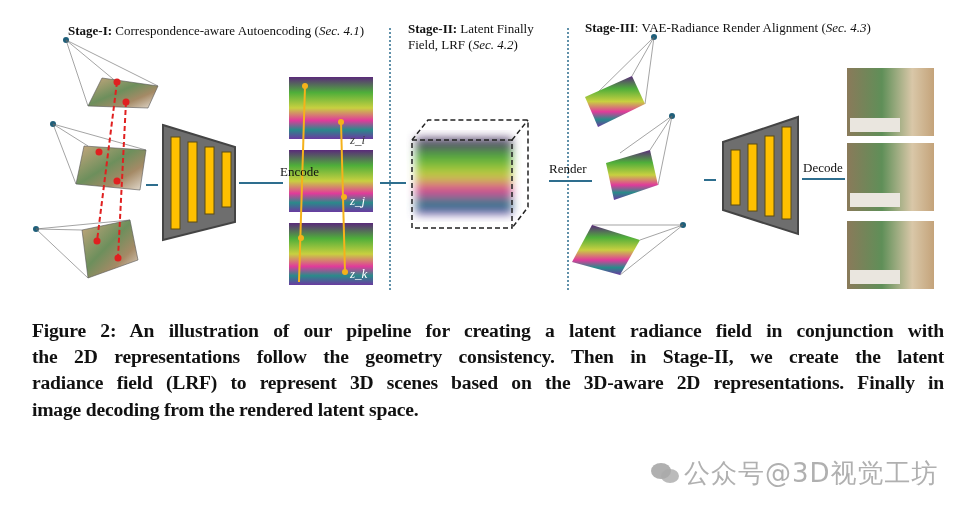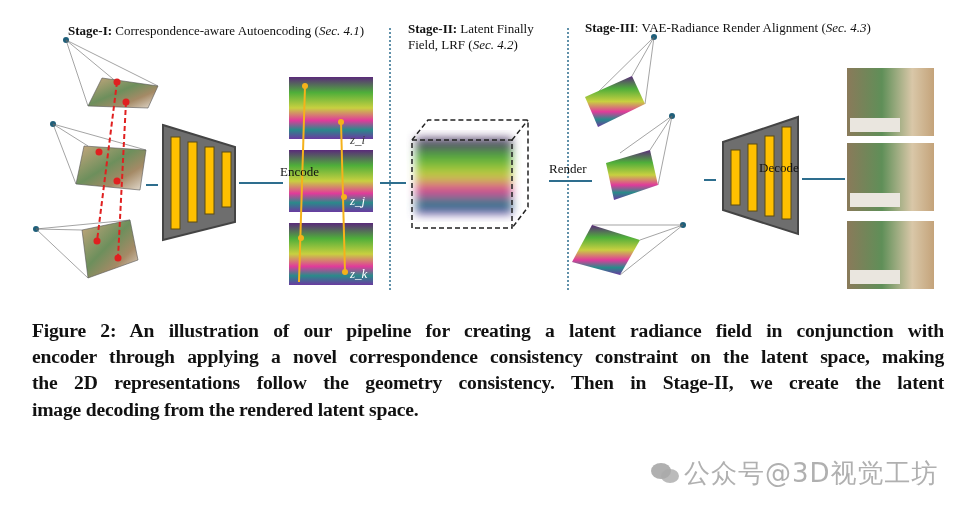--- a/index.html
+++ b/index.html
@@ -167,31 +167,31 @@
     <rect x="850" y="270" width="50" height="14" fill="#eae6df"></rect>
   </g>
 </svg>
 
   <div class="lbl" style="left:68px;top:23px;"><b>Stage-I:</b><span> Correspondence-aware Autoencoding (</span><i>Sec. 4.1</i><span>)</span></div>
   <div class="lbl" style="left:408px;top:21px;"><b>Stage-II:</b><span> Latent Finally</span><br><span>Field, LRF (</span><i>Sec. 4.2</i><span>)</span></div>
   <div class="lbl" style="left:585px;top:20px;"><b>Stage-III</b><span>: VAE-Radiance Render Alignment (</span><i>Sec. 4.3</i><span>)</span></div>
 
   <div class="op" style="left:240px;top:164px;margin-left:40px;">Encode</div>
   <div class="op" style="left:549px;top:161px;">Render</div>
-  <div class="op" style="left:759px;top:160px;">Decode</div>
+  <div class="op" style="left:803px;top:160px;">Decode</div>
 
   <div class="op" style="left:350px;top:132px;color:#404040;font-style:italic;">z_i</div>
   <div class="op" style="left:350px;top:193px;color:#fff;font-style:italic;text-align:center;">z_j</div>
   <div class="op" style="left:350px;top:266px;color:#fff;font-style:italic;">z_k</div>
 </div>
 
 <div class="caption">
   <span>Figure 2:  An illustration of our pipeline for creating a latent radiance field in conjunction with</span>
-  <span>encoder through applying a novel correspondence consistency constraint on the latent space, making</span>
   <span>the 2D representations follow the geometry consistency.  Then in Stage-II, we create the latent</span>
+  <span>radiance field (LRF) to represent 3D scenes based on the 3D-aware 2D representations. Finally in</span>
   <span class="last">image decoding from the rendered latent space.</span>
 </div>
 
 <svg class="wm-icon" width="30" height="22" viewBox="0 0 30 22" style="left:650px;top:462px;">
   <ellipse cx="11" cy="9" rx="10" ry="8" fill="rgba(150,150,150,0.75)"></ellipse>
   <ellipse cx="20" cy="14" rx="9" ry="7" fill="rgba(170,170,170,0.8)"></ellipse>
 </svg>
 <div class="wm" style="left:684px;">公众号@3D视觉工坊</div>
 
 </body></html>

